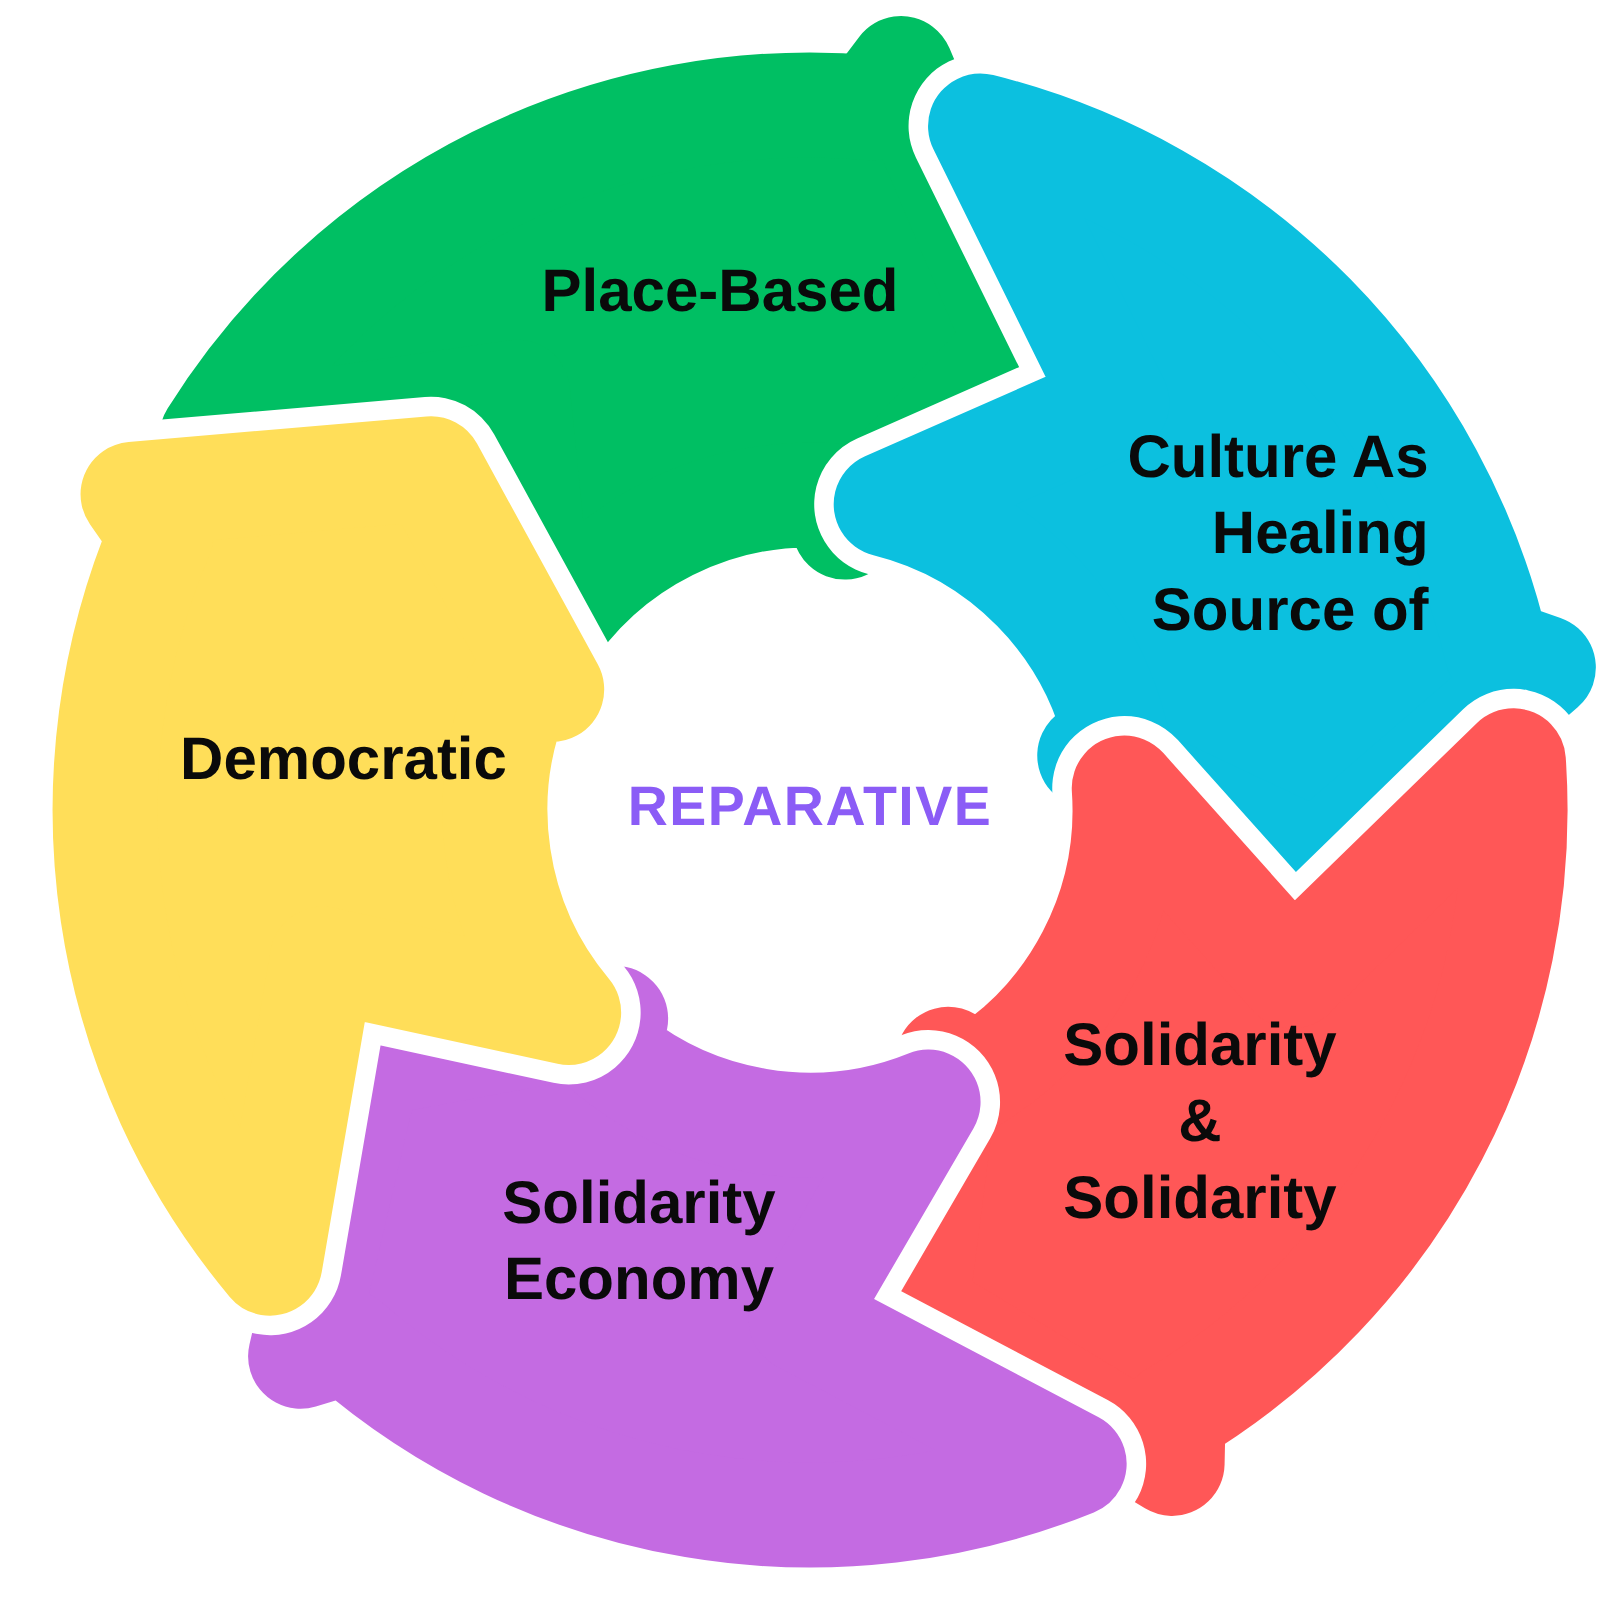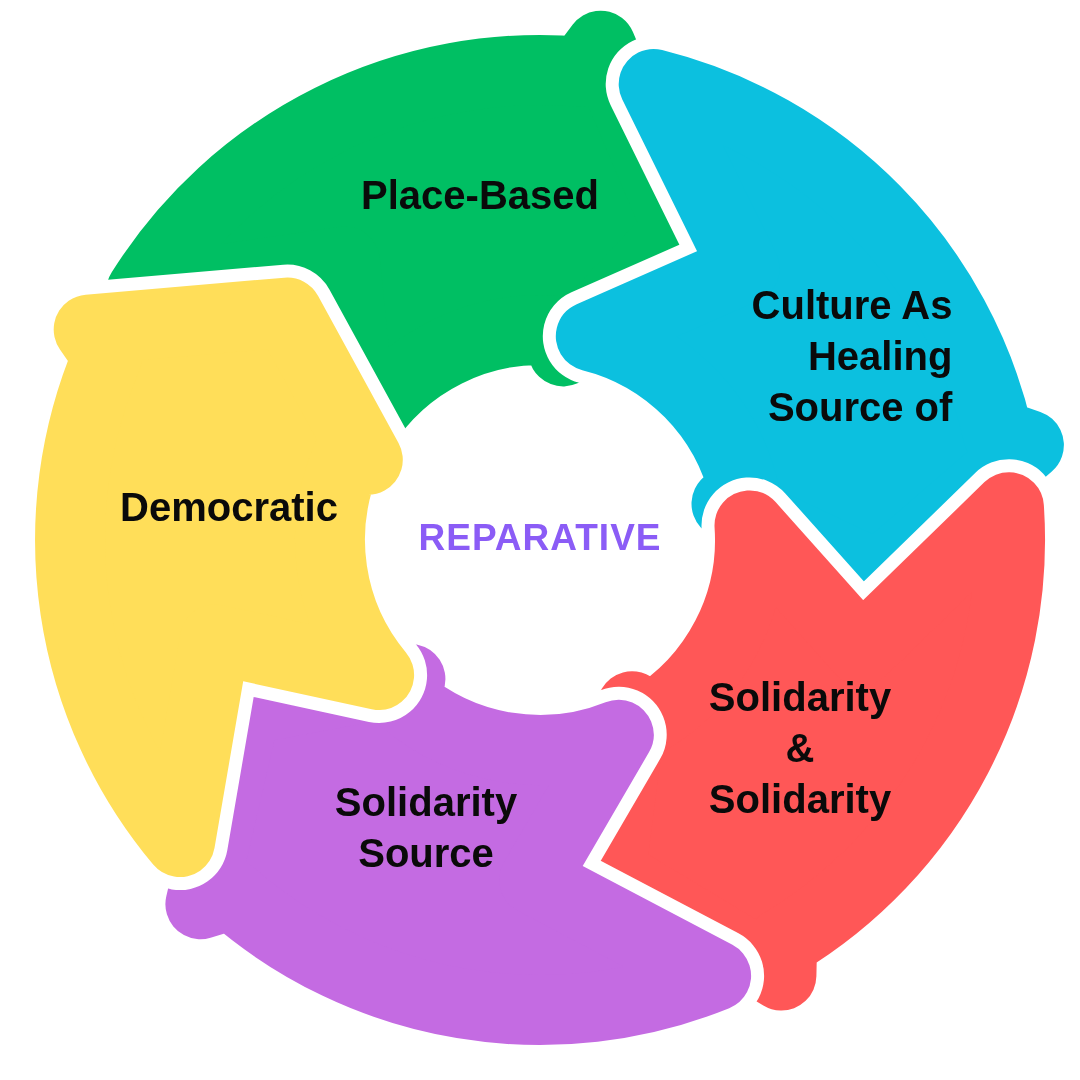--- a/index.html
+++ b/index.html
@@ -65,21 +65,21 @@
         <div>Healing</div>
         <div>Source of</div>
       </div>
       <div class="seg-label" style="left: 800px; top: 748px;">
         <div>Solidarity</div>
         <div>&amp;</div>
         <div>Solidarity</div>
       </div>
       <div class="seg-label" style="left: 426px; top: 828px;">
         <div>Solidarity</div>
-        <div>Source</div>
+        <div>Economy</div>
       </div>
       <div class="seg-label" style="left: 201px; top: 507px; margin-left: 28px;">
         <div>Democratic</div>
       </div>
     </div>
 
   <div class="center-title">
     <div>REPARATIVE</div>
   </div>
 </div>

